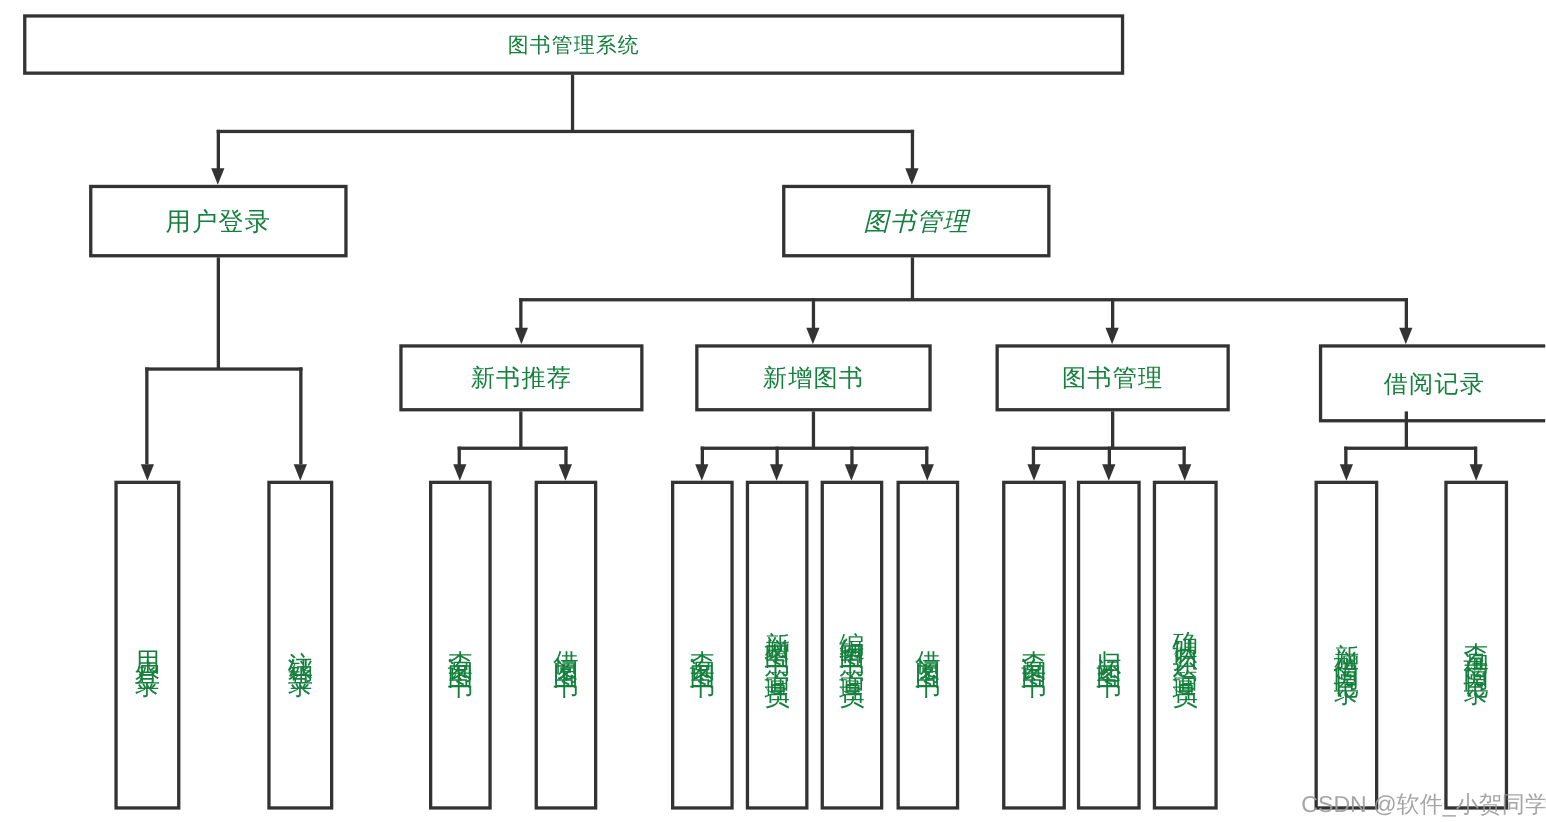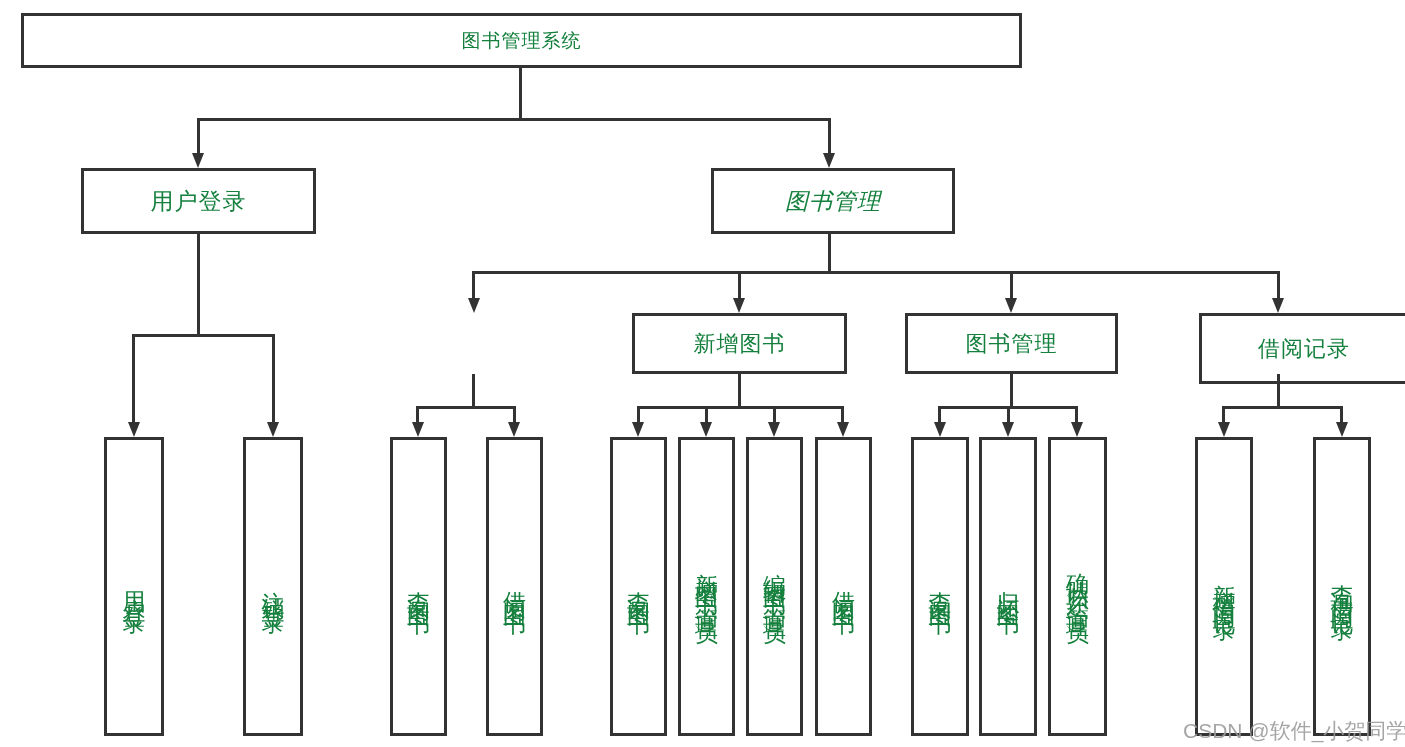--- a/index.html
+++ b/index.html
@@ -102,20 +102,23 @@
   <div class="h" style="left:472px; top:271px; width:808px;"></div>
   <div class="v" style="left:472px; top:271px; height:28px;"></div>
   <div class="arrow" style="left:468px; top:298px;"></div>
   <div class="v" style="left:738px; top:271px; height:28px;"></div>
   <div class="arrow" style="left:733px; top:298px;"></div>
   <div class="v" style="left:1010px; top:271px; height:28px;"></div>
   <div class="arrow" style="left:1005px; top:298px;"></div>
   <div class="v" style="left:1277px; top:271px; height:28px;"></div>
   <div class="arrow" style="left:1272px; top:298px;"></div>
 
+  <div class="box hbox l3-box" style="left:363px; top:313px; width:222px; height:61px;">
+    <span>新书推荐</span>
+  </div>
   <div class="box hbox l3-box" style="left:632px; top:313px; width:215px; height:61px;">
     <span>新增图书</span>
   </div>
   <div class="box hbox l3-box" style="left:905px; top:313px; width:213px; height:61px;">
     <span>图书管理</span>
   </div>
   <div class="box hbox l3-box" style="left:1199px; top:313px; width:210px; height:71px;">
     <span>借阅记录</span>
   </div>
 

